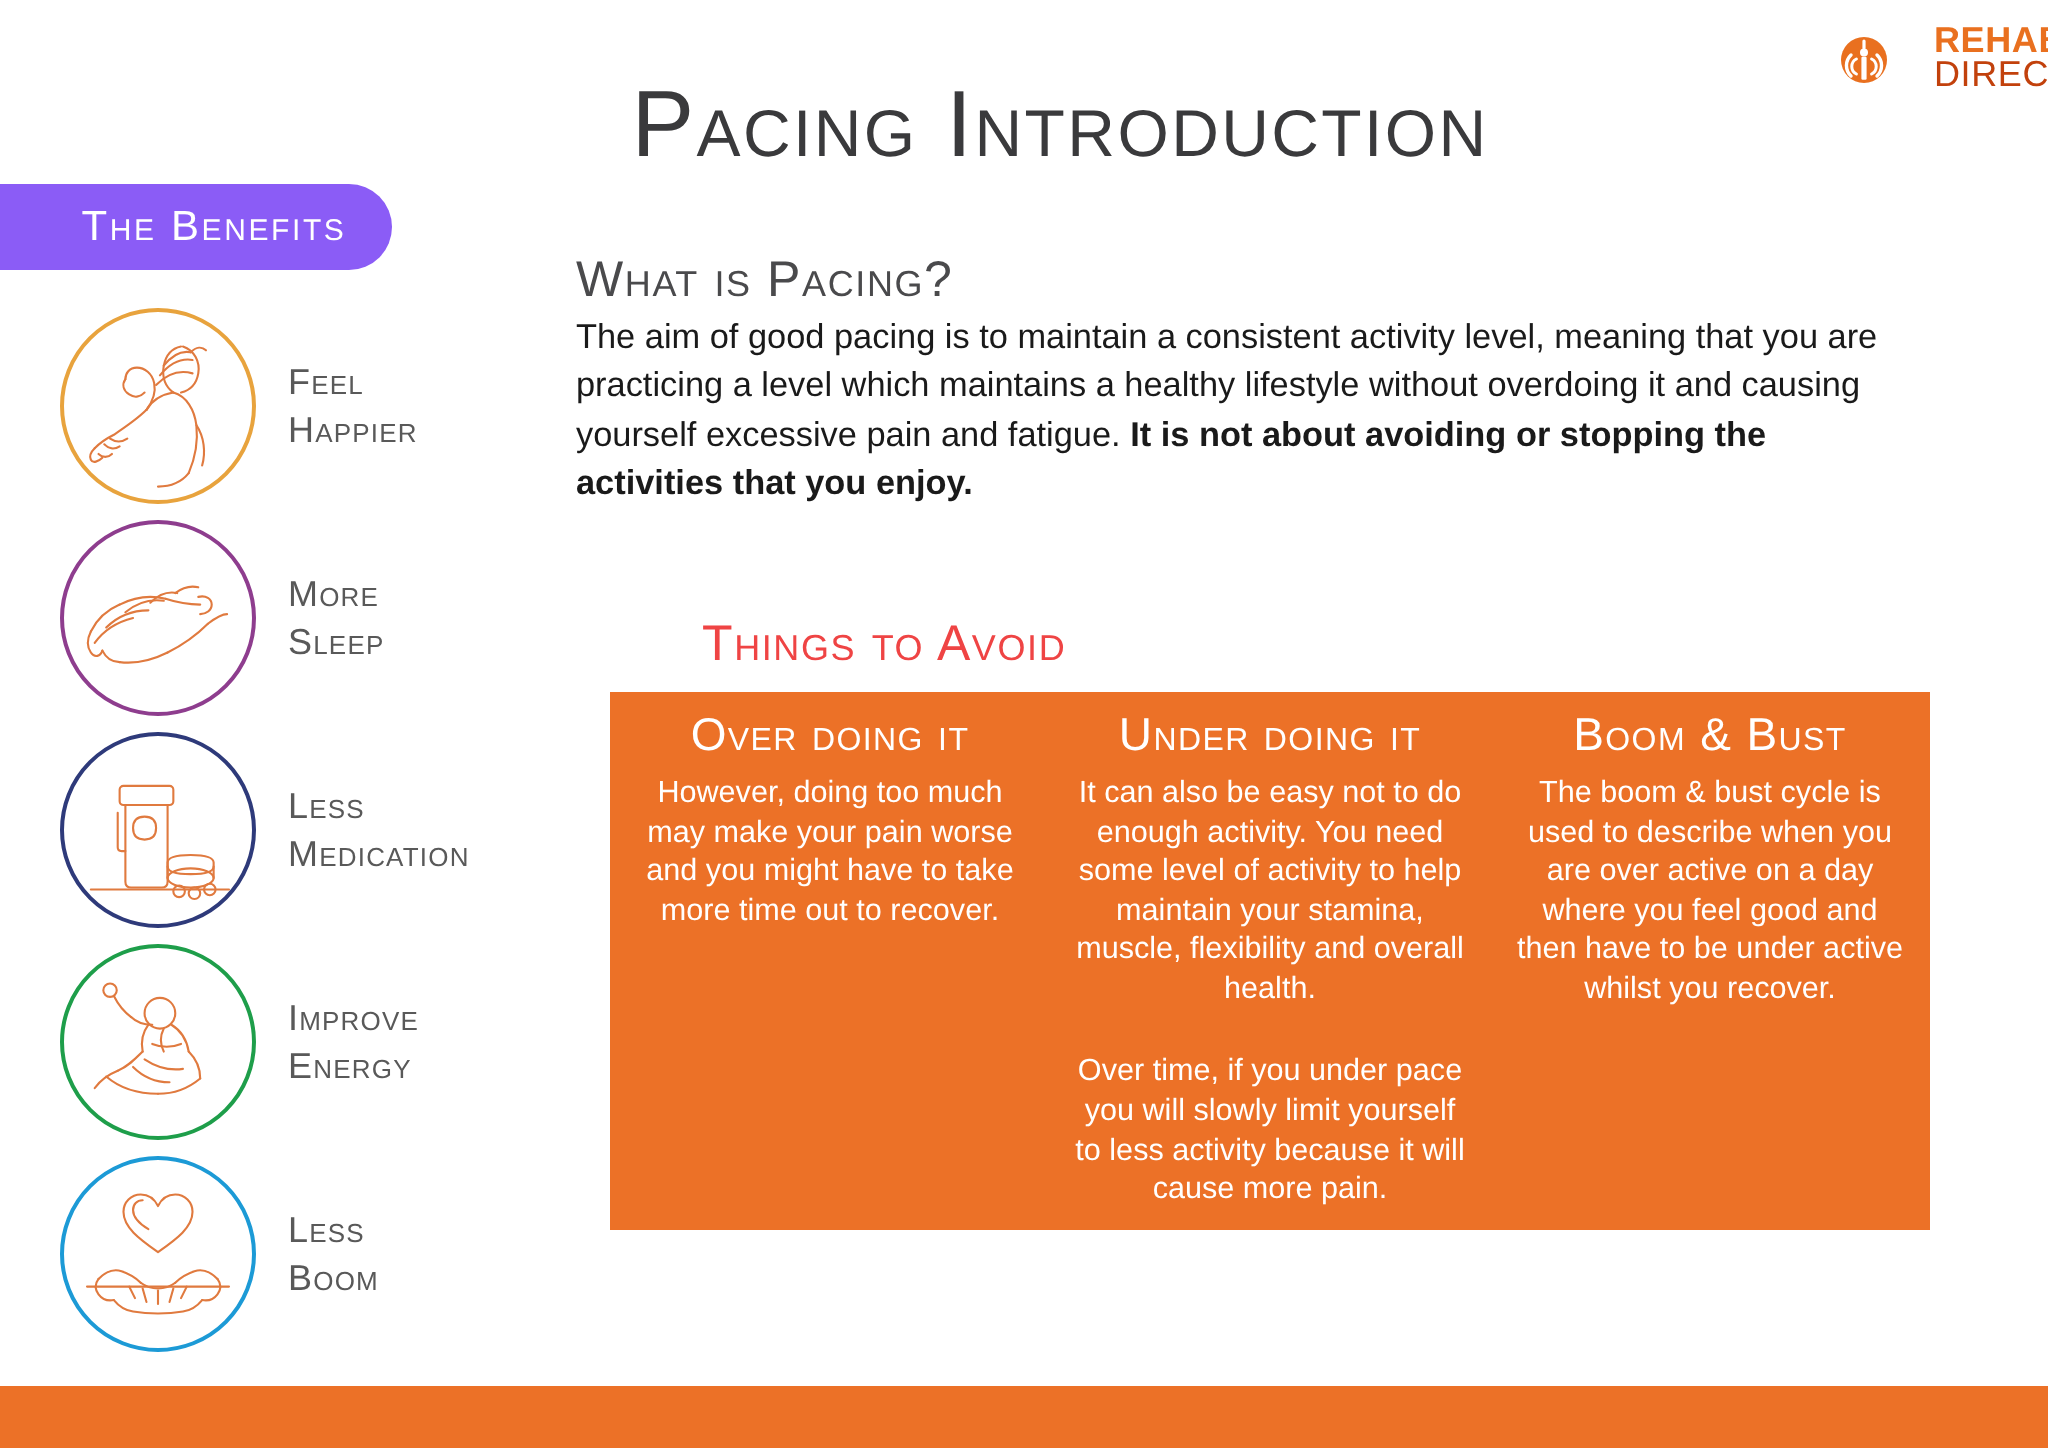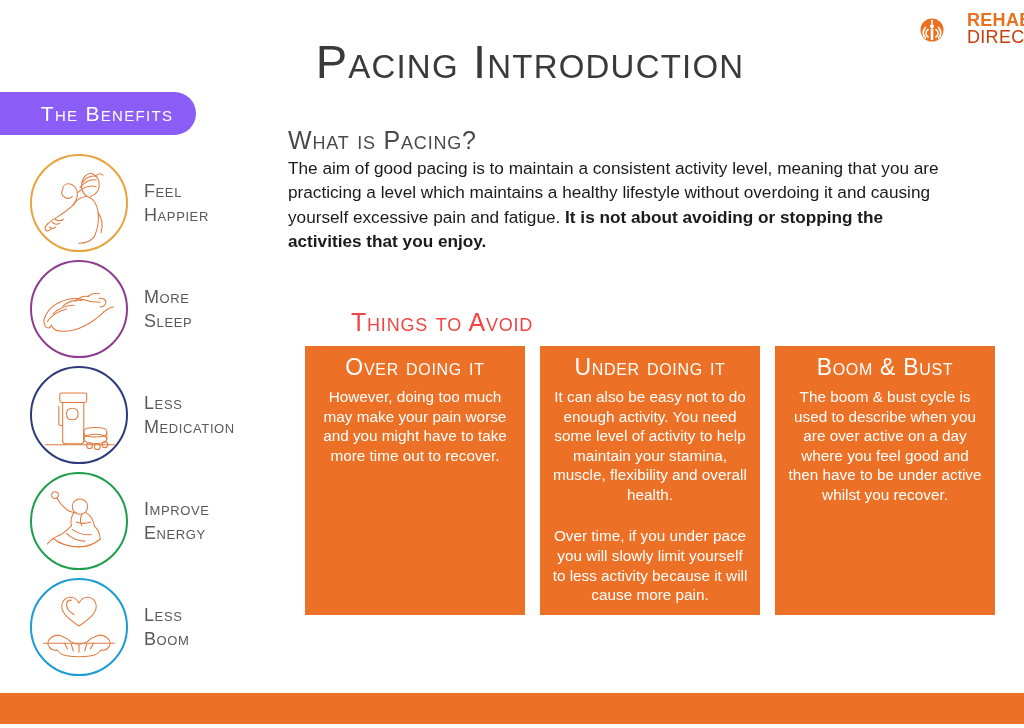--- a/index.html
+++ b/index.html
@@ -161,21 +161,20 @@
     margin-left: 46px;
   }
 
   
   #cards {
     position: absolute;
     left: 305px;
     top: 346px;
     width: 690px;
     display: flex;
-    gap: 15px;
   }
   .avoid-card {
     width: 220px;
     background: #EC7127;
     padding: 8px 10px 10px 10px;
     color: #ffffff;
   }
   .card-title {
     text-align: center;
     font-size: 23px;

